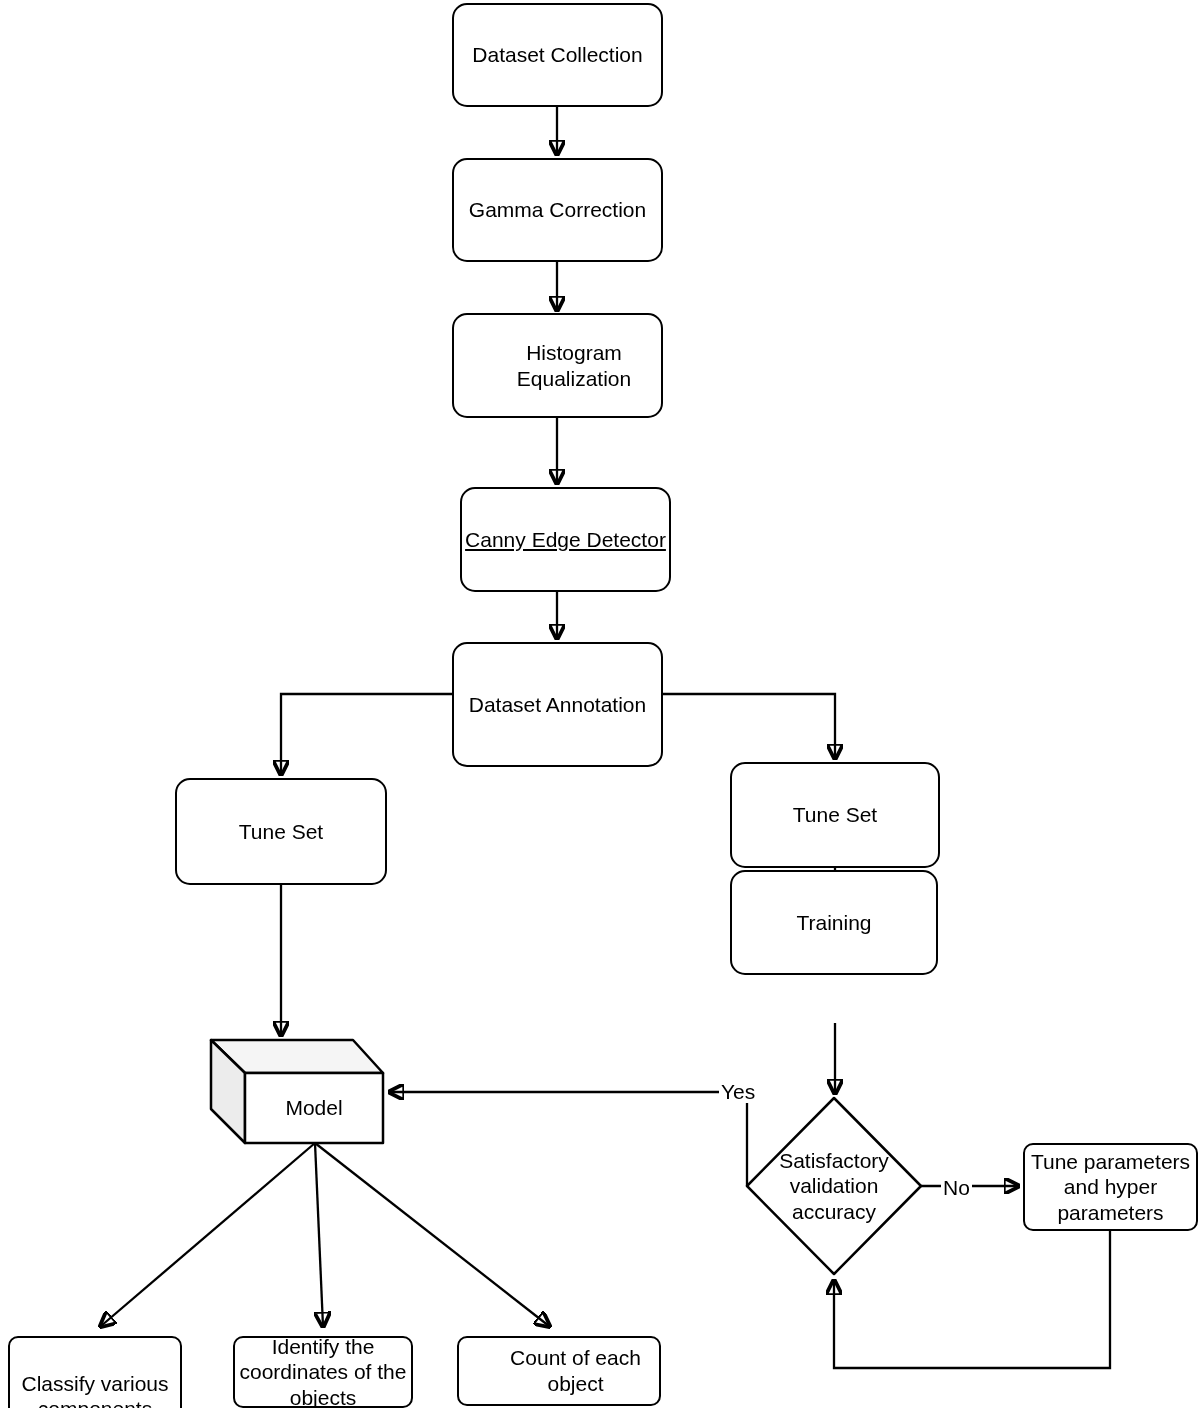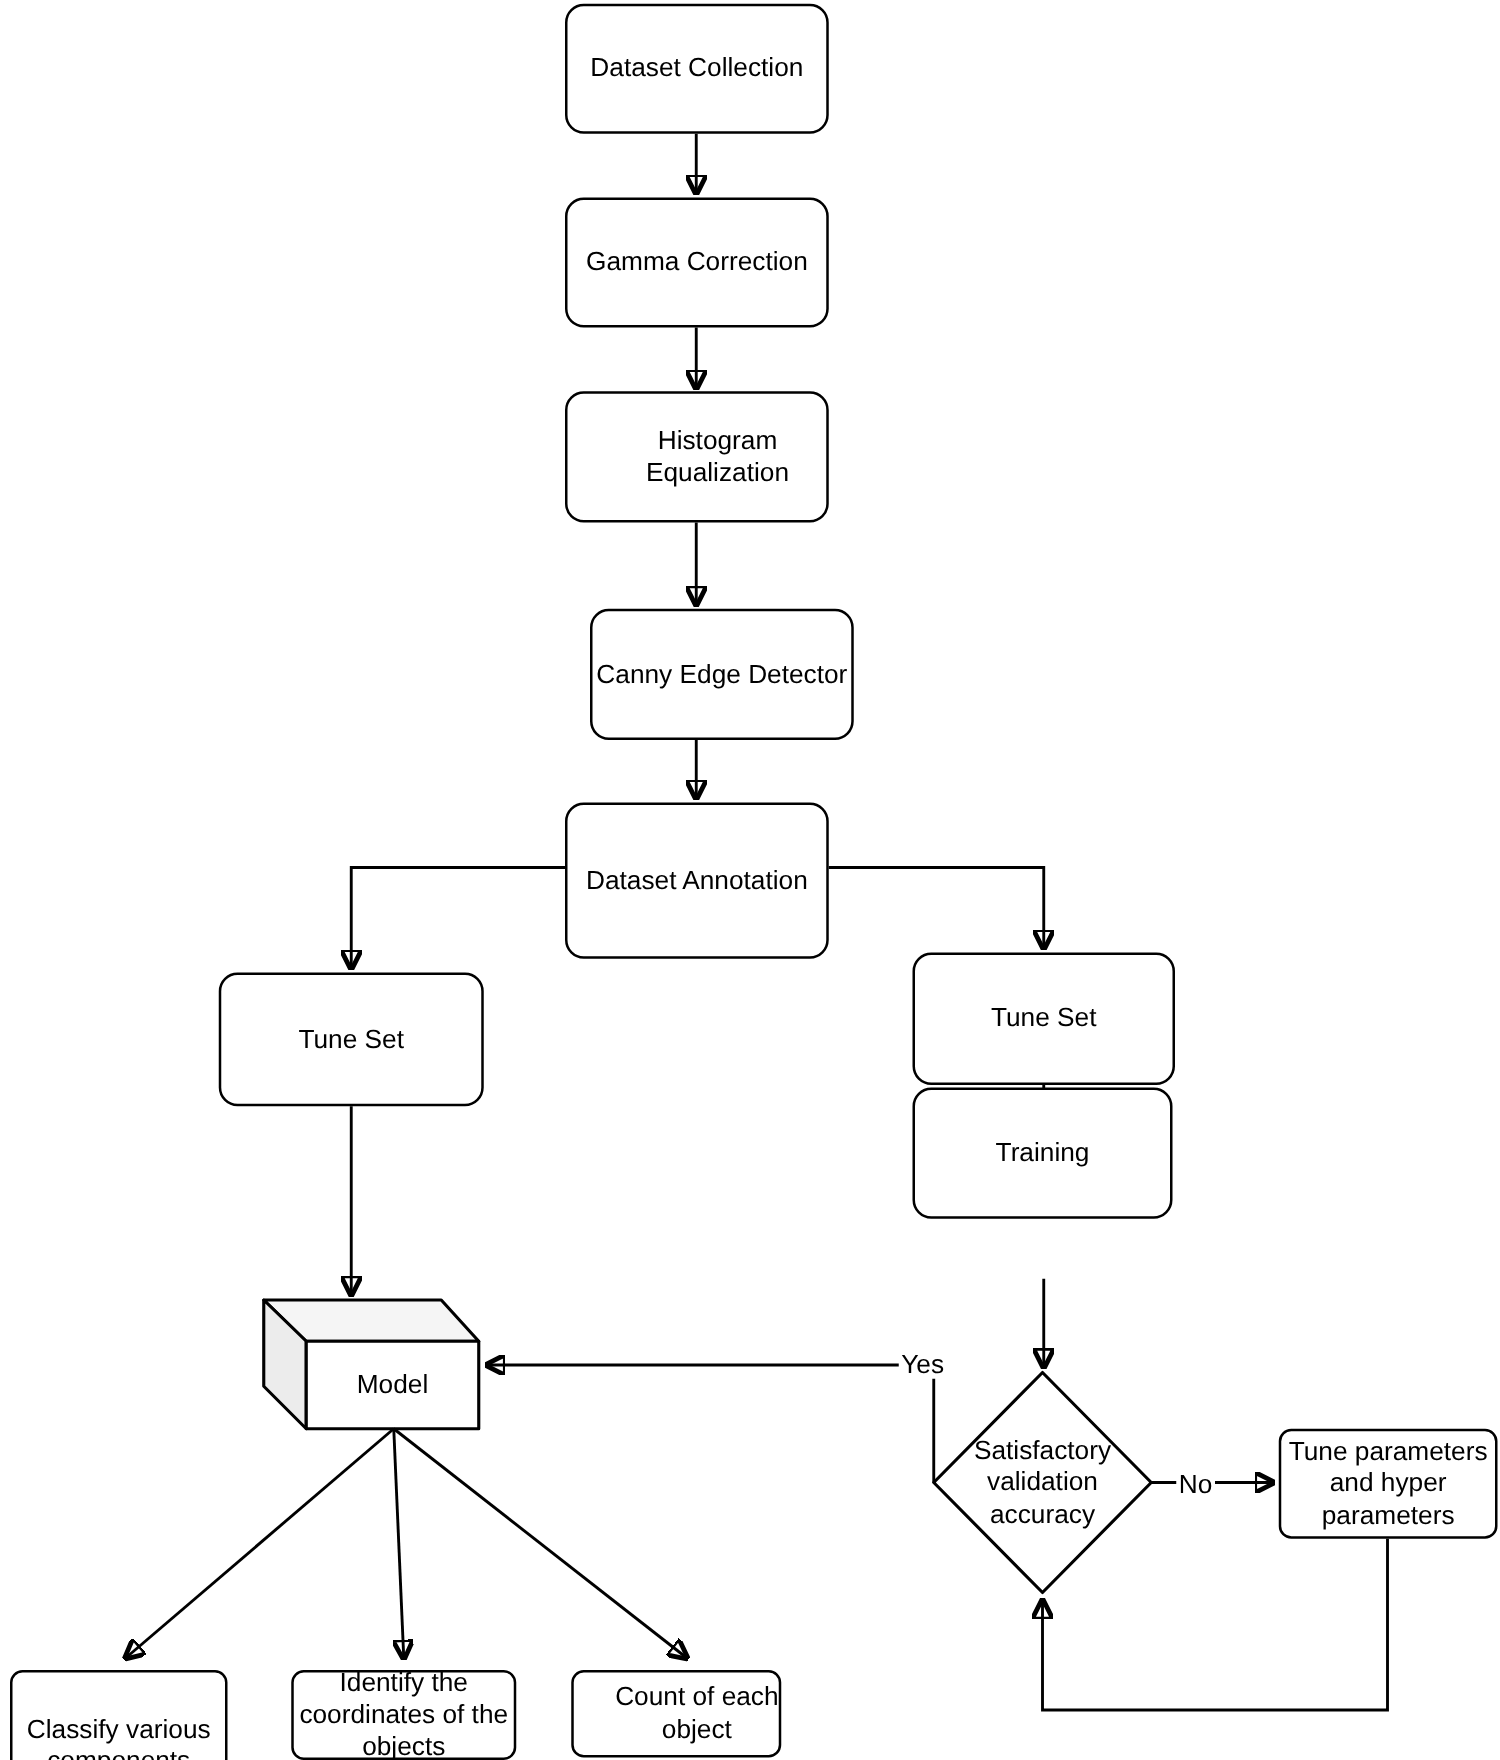--- a/index.html
+++ b/index.html
@@ -114,21 +114,21 @@
   </div>
 
   <div class="node" style="left:452px; top:158px; width:211px; height:104px;">
     <span>Gamma Correction</span>
   </div>
 
   <div class="node" style="left:452px; top:313px; width:211px; height:105px;">
     <span class="w150">Histogram Equalization</span>
   </div>
 
-  <div class="node" style="left:472px; top:487px; width:211px; height:105px;">
+  <div class="node" style="left:460px; top:487px; width:211px; height:105px;text-decoration:underline;">
     <span>Canny Edge Detector</span>
   </div>
 
   <div class="node" style="left:452px; top:642px; width:211px; height:125px;">
     <span>Dataset Annotation</span>
   </div>
 
   <div class="node" style="left:175px; top:778px; width:212px; height:107px;">
     <span>Tune Set</span>
   </div>
@@ -146,21 +146,21 @@
   </div>
 
   <div class="node small" style="left:8px; top:1336px; width:174px; height:88px;align-items:flex-end;">
     <span class="w160">Classify various components</span>
   </div>
 
   <div class="node small" style="left:233px; top:1336px; width:180px; height:72px;">
     <span class="w178">Identify the coordinates of the objects</span>
   </div>
 
-  <div class="node small" style="left:457px; top:1336px; width:168px; height:70px;">
+  <div class="node small" style="left:457px; top:1336px; width:204px; height:70px;">
     <span class="w150">Count of each object</span>
   </div>
 
   <div class="overlay-label" style="left:245px; top:1073px; width:138px; height:70px;">
     <span>Model</span>
   </div>
 
   <div class="overlay-label" style="left:752px; top:1106px; width:164px; height:160px;">
     <span class="w140">Satisfactory validation accuracy</span>
   </div>

